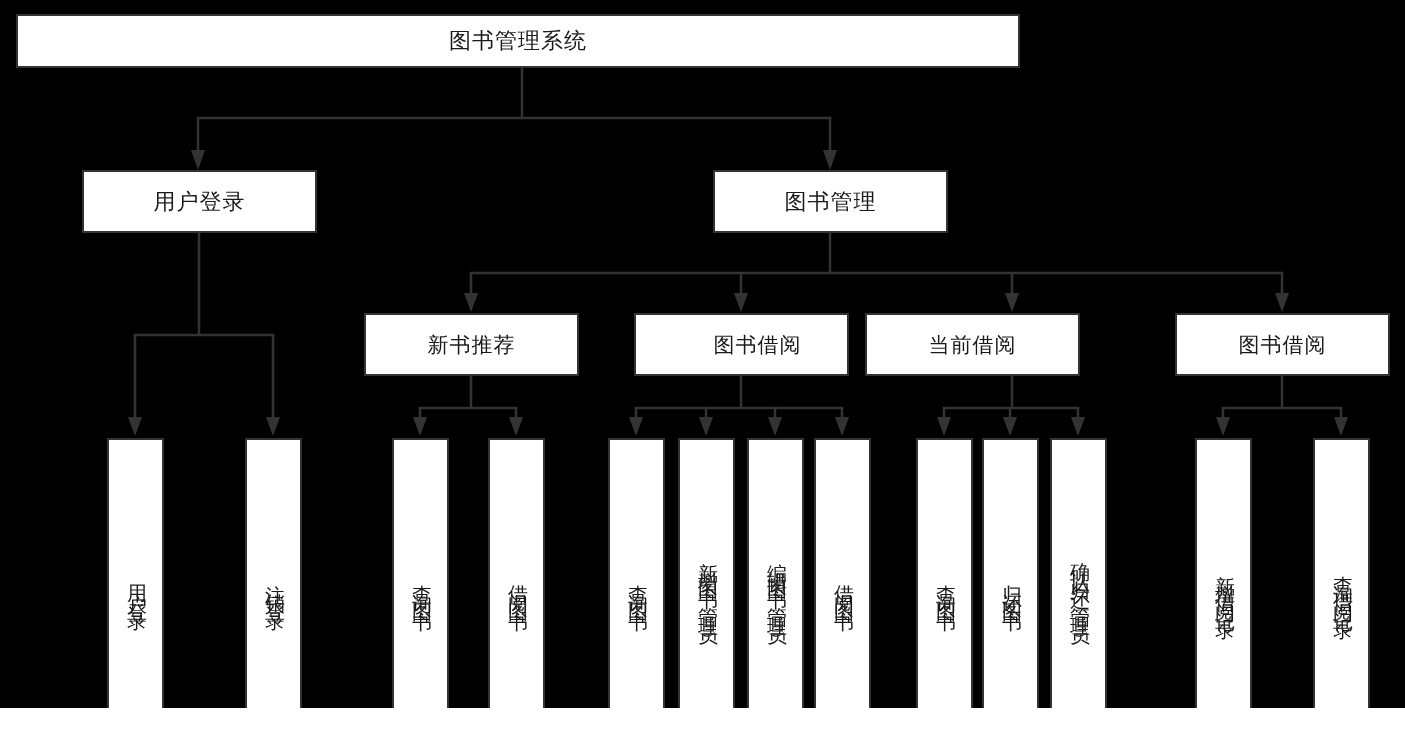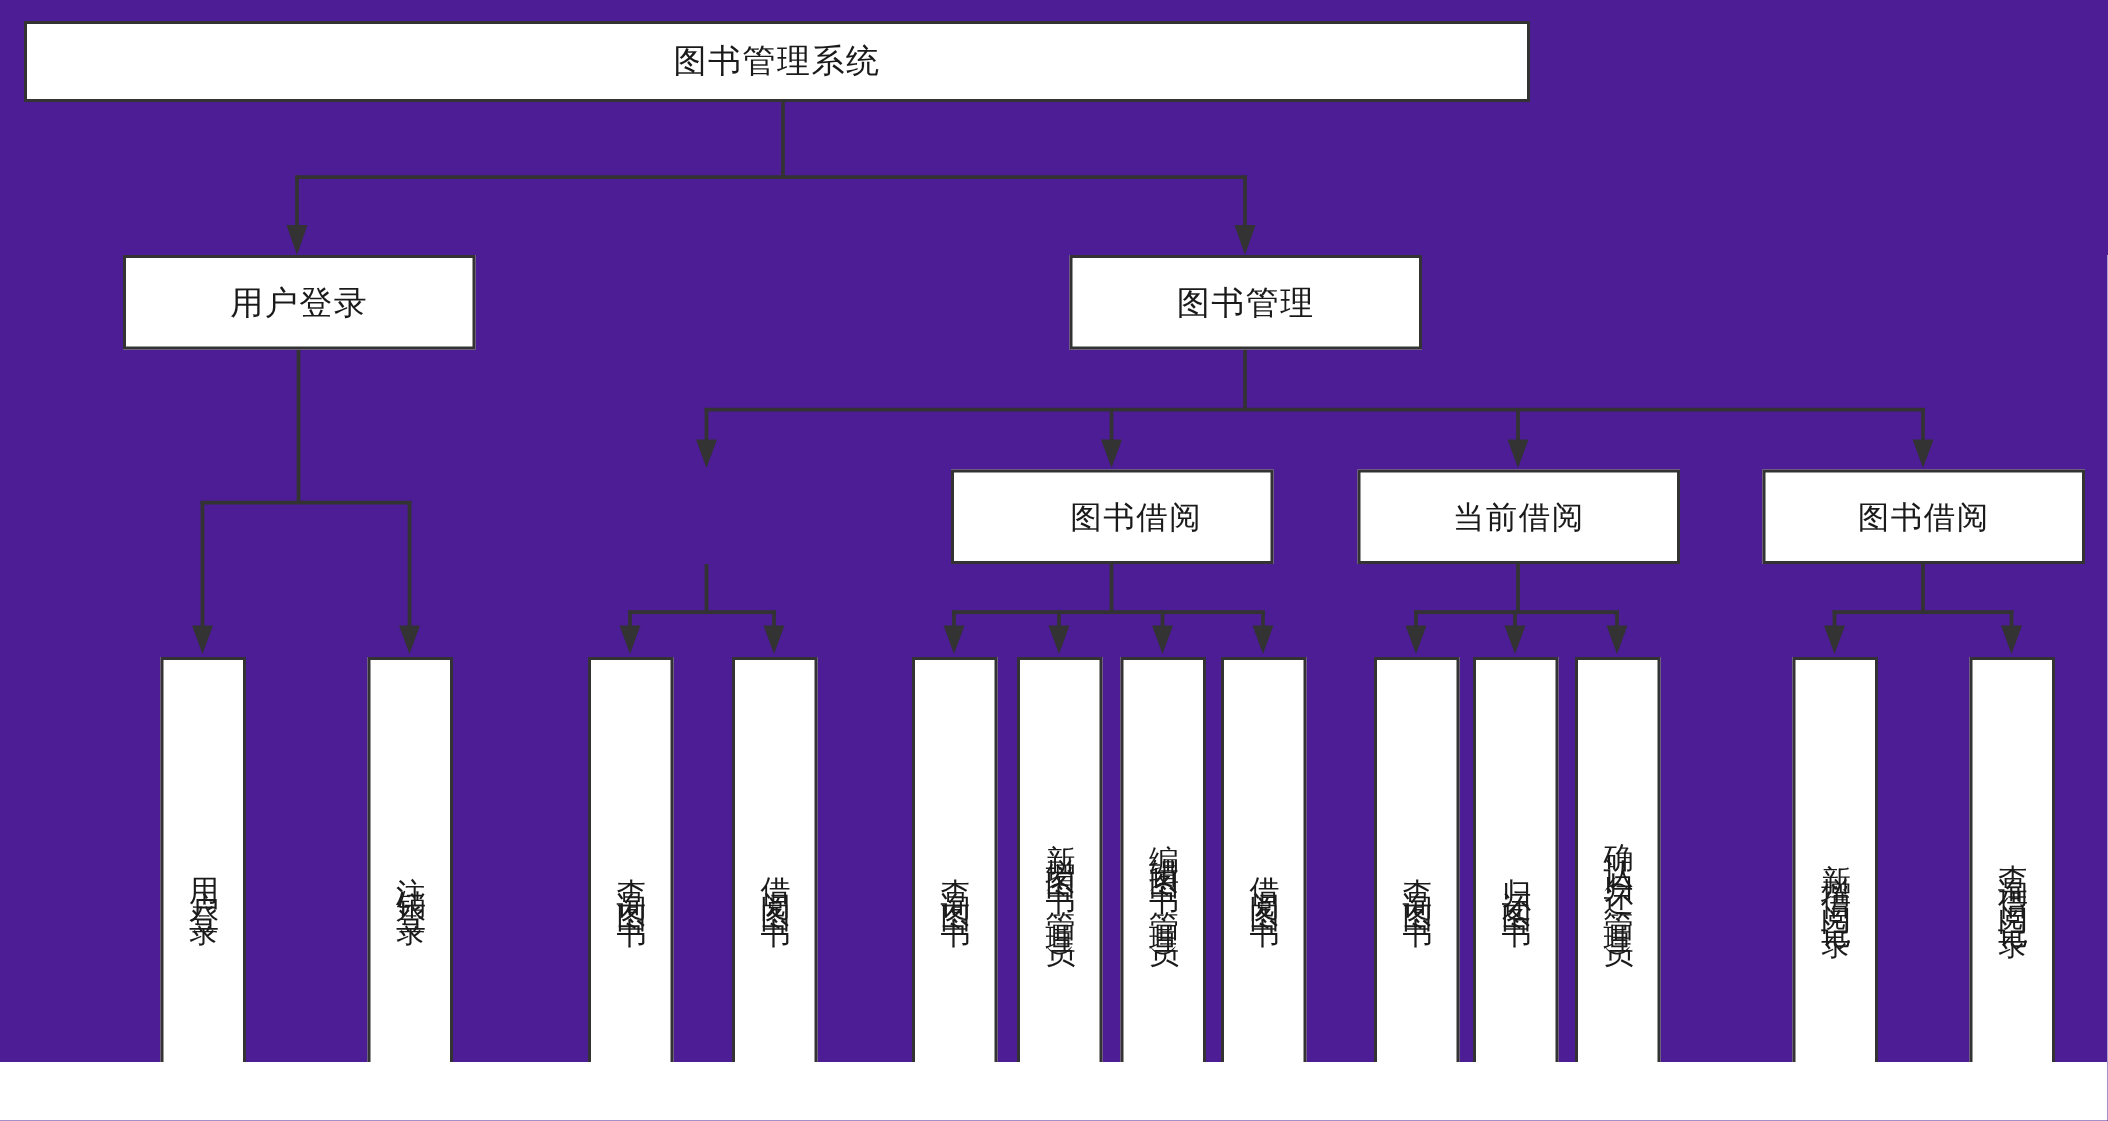--- a/index.html
+++ b/index.html
@@ -1,21 +1,21 @@
 <!DOCTYPE html>
 <html><head>
 <meta charset="utf-8">
 <style>
   html, body { margin: 0; padding: 0; background: #ffffff; }
   #stage {
     position: relative;
     width: 1405px;
     height: 708px;
-    background: #4c1d95;
-    font-family: Liberation Serif, serif;
+    background: #000000;
+    font-family: Liberation Mono, monospace;
     overflow: hidden;
   }
   #wires {
     position: absolute;
     left: 0; top: 0;
     width: 1405px; height: 747px;
     z-index: 0;
   }
   #wires line { stroke: #333333; stroke-width: 2.5; }
   #wires polygon { fill: #333333; }
@@ -130,22 +130,23 @@
       <line x1="1341" y1="407" x2="1341" y2="418"></line>
       <polygon points="1334,417 1348,417 1341,436"></polygon>
     </g>
   </svg>
 
   <div class="box hbox" style="left:16px; top:14px; width:1004px; height:54px;">图书管理系统</div>
 
   <div class="box hbox" style="left:82px; top:170px; width:235px; height:63px;">用户登录</div>
   <div class="box hbox" style="left:713px; top:170px; width:235px; height:63px;">图书管理</div>
 
+  <div class="box hbox small" style="left:364px; top:313px; width:215px; height:63px;">新书推荐</div>
   <div class="box hbox small" style="left:634px; top:313px; width:215px; height:63px;padding-left:32px;">图书借阅</div>
-  <div class="box hbox small" style="left:905px; top:313px; width:215px; height:63px;">当前借阅</div>
+  <div class="box hbox small" style="left:865px; top:313px; width:215px; height:63px;">当前借阅</div>
   <div class="box hbox small" style="left:1175px; top:313px; width:215px; height:63px;">图书借阅</div>
 
   <div class="box vbox" style="left:107px; top:438px; width:57px; height:298px;">
     <span>用户登录</span>
   </div>
   <div class="box vbox" style="left:245px; top:438px; width:57px; height:298px;">
     <span>注销登录</span>
   </div>
 
   <div class="box vbox" style="left:392px; top:438px; width:57px; height:298px;">

